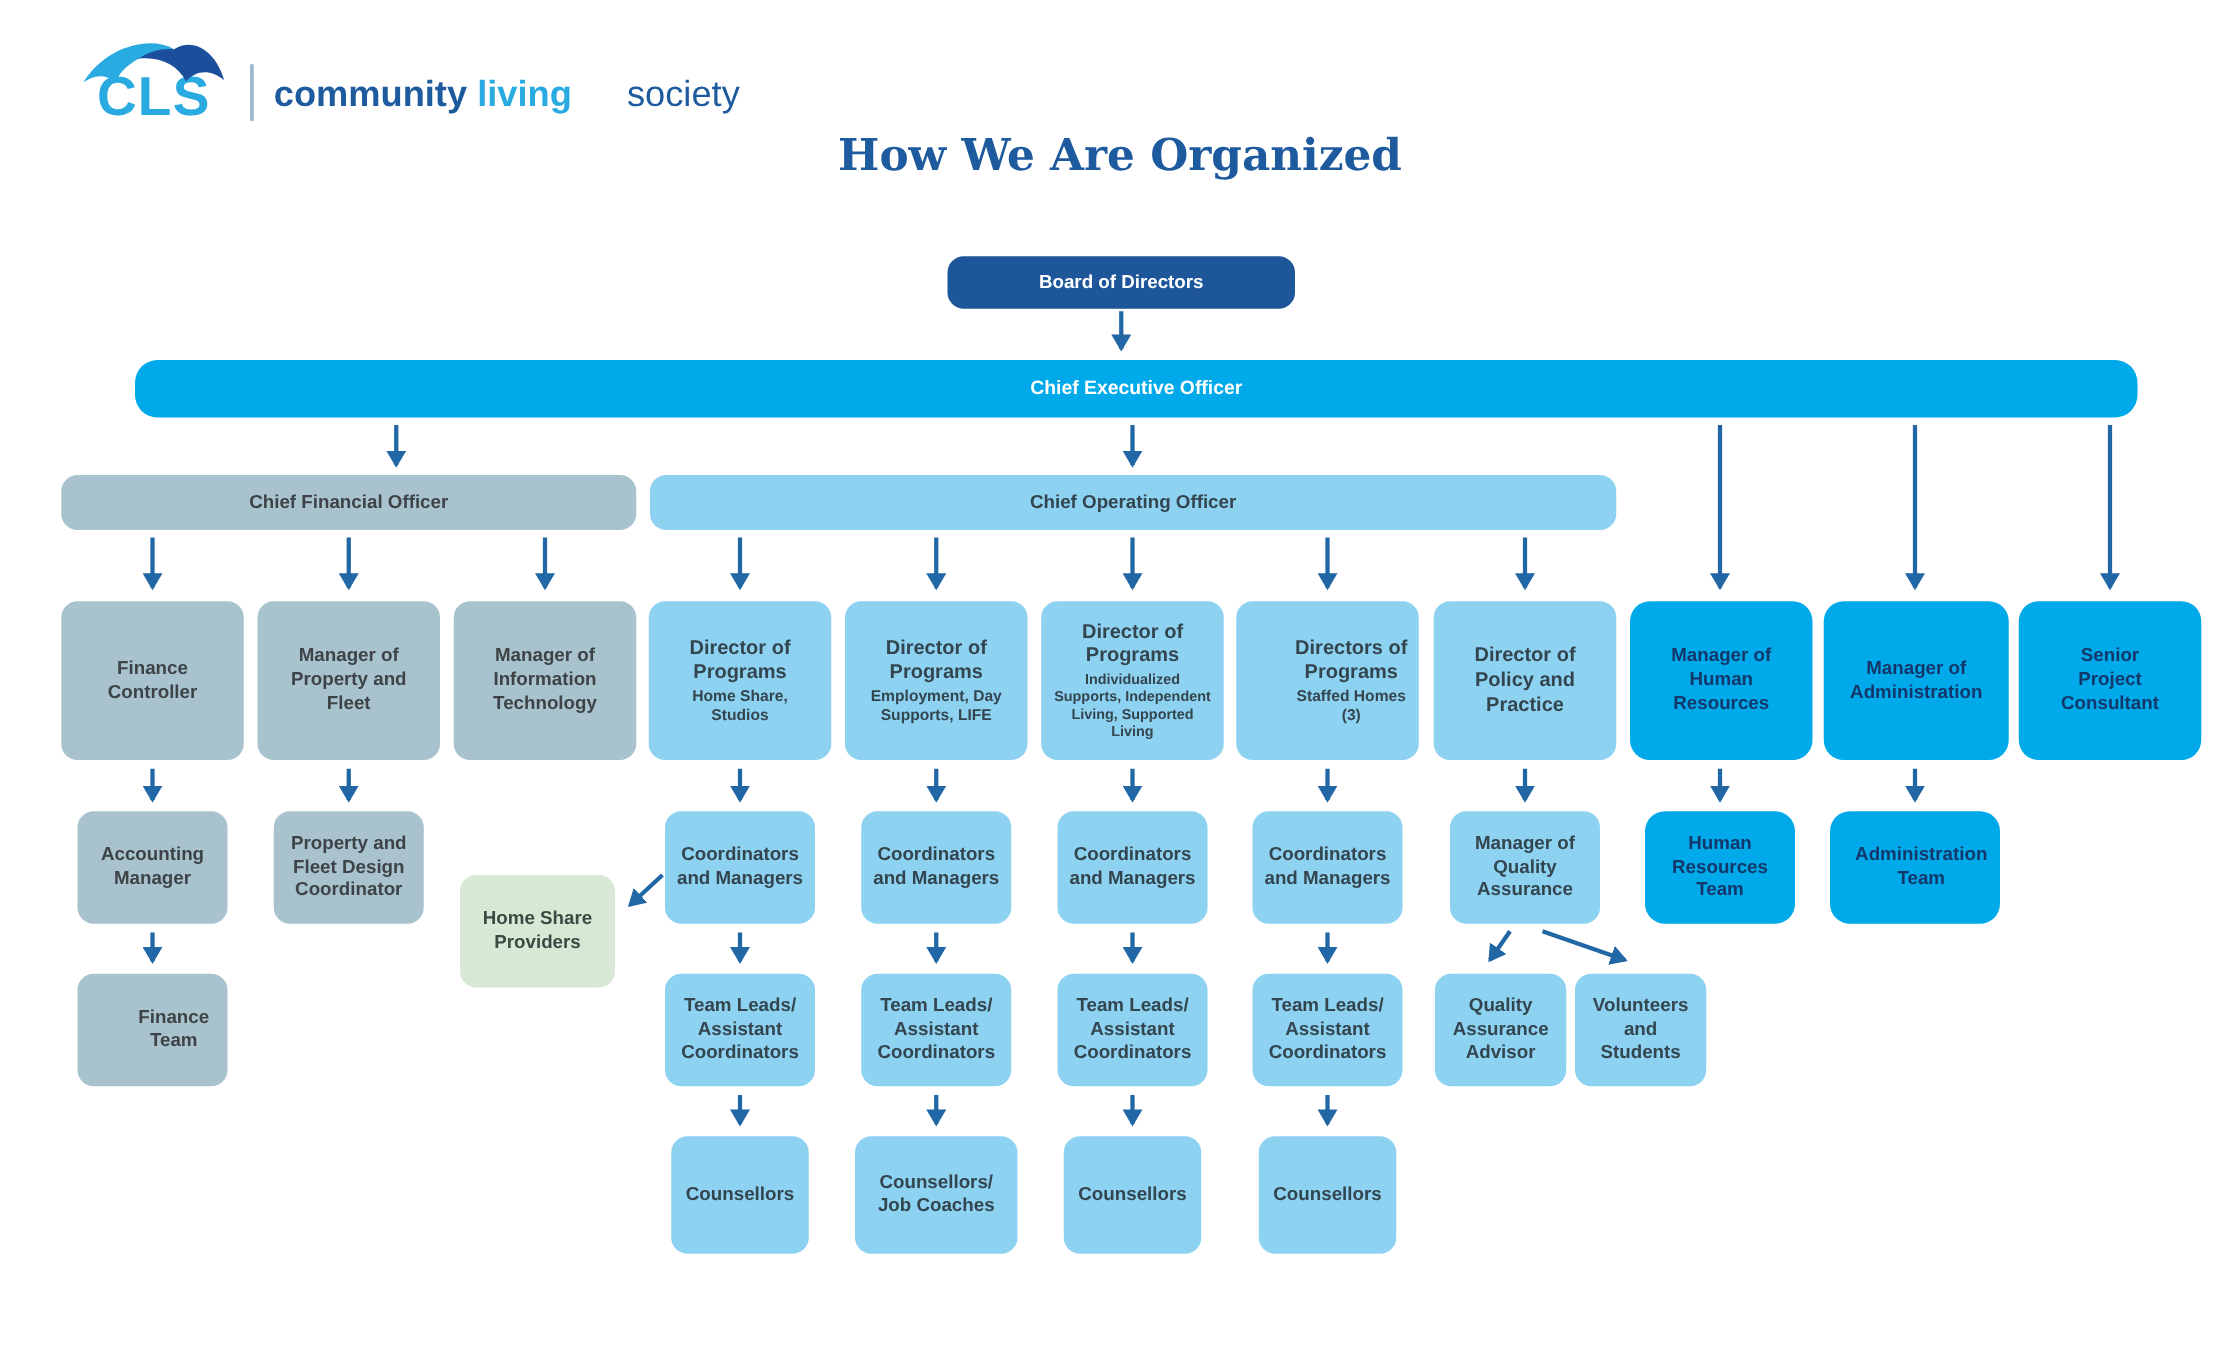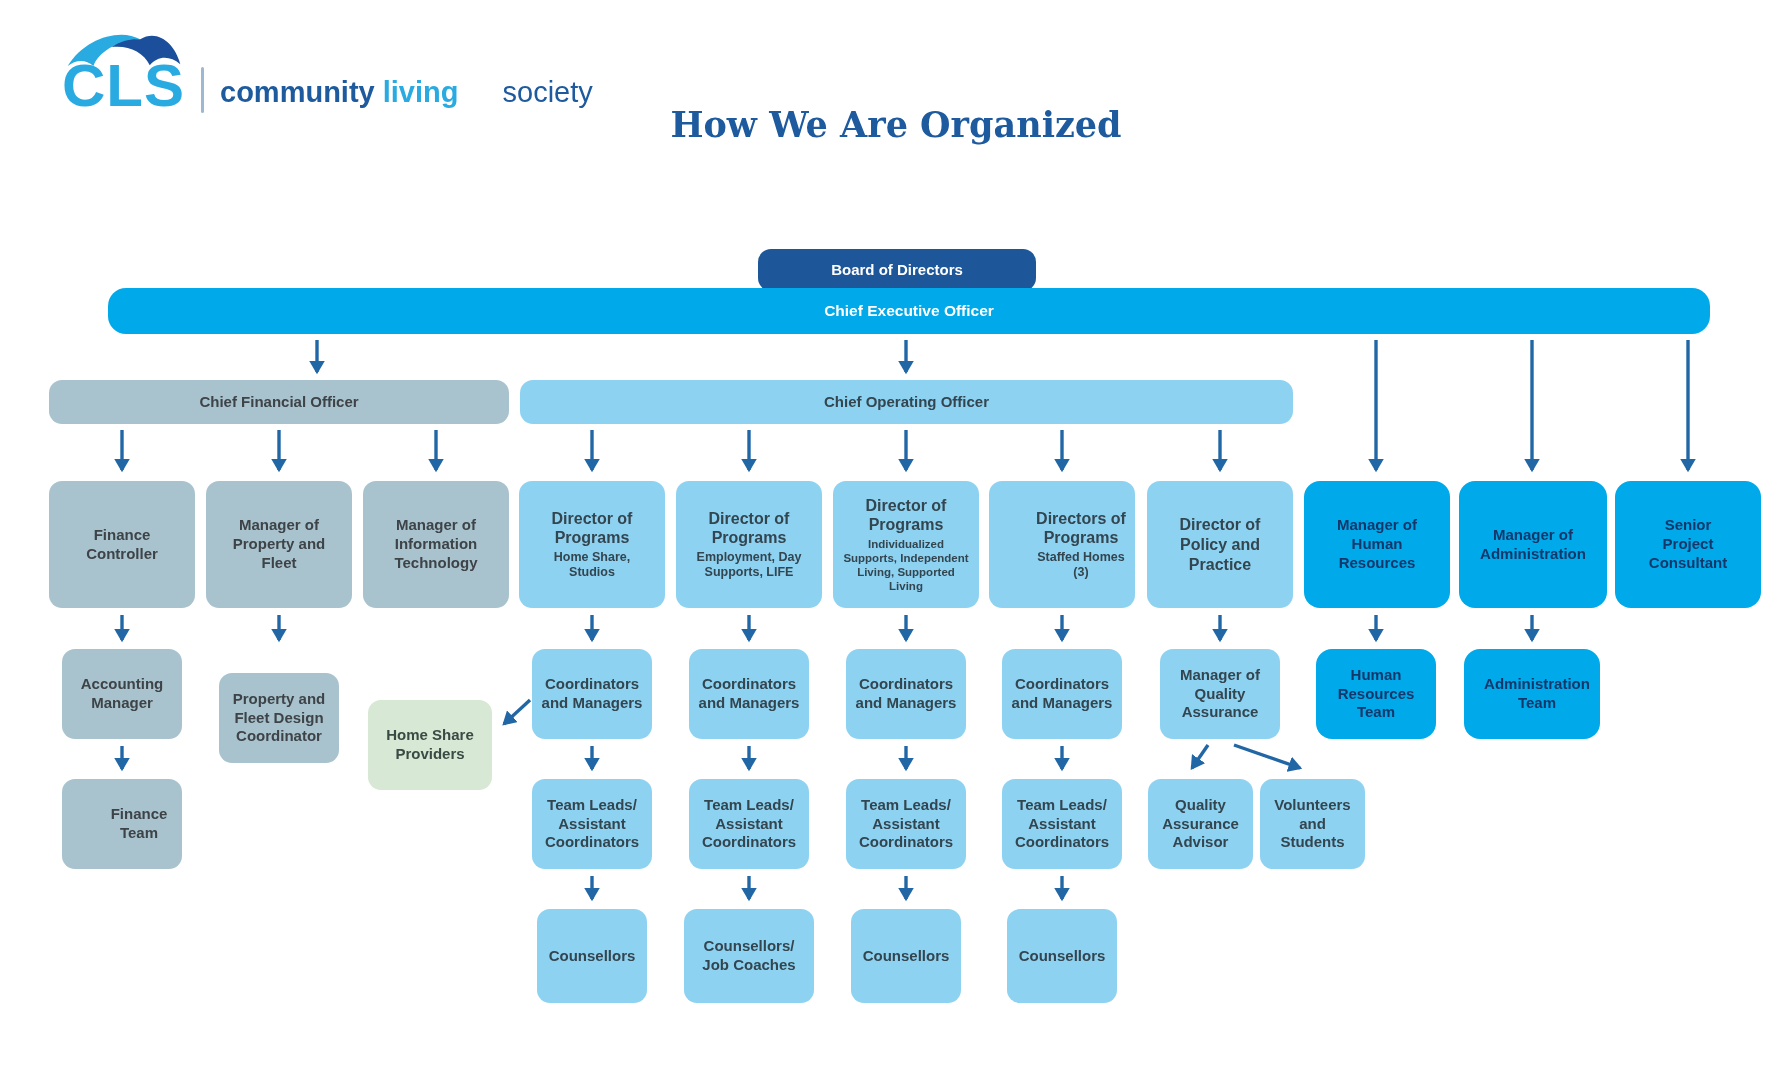--- a/index.html
+++ b/index.html
@@ -4,21 +4,21 @@
 <style>
   html,body{margin:0;padding:0;background:#ffffff;}
   .canvas{
     position:relative;width:1792px;height:1088px;background:#ffffff;overflow:hidden;
     font-family:"Liberation Sans",sans-serif;
   }
   
   .logo{position:absolute;left:62px;top:26px;display:flex;align-items:flex-end;gap:16px;}
   .logo-mark{display:flex;flex-direction:column;align-items:center;}
   .logo-mark svg{width:122px;height:42px;margin-bottom:-12px;position:relative;z-index:2;}
-  .logo-acronym{font-size:60px;font-weight:700;color:#29abe2;letter-spacing:1px;line-height:1;}
+  .logo-acronym{font-size:44px;font-weight:700;color:#29abe2;letter-spacing:1px;line-height:1;}
   .logo-divider{width:3px;height:46px;background:#9db9d2;margin-bottom:3px;border-radius:2px;}
   .logo-words{font-size:29px;line-height:1;margin-bottom:9px;white-space:nowrap;}
   .logo-words .w1{color:#1d5a9e;font-weight:700;}
   .logo-words .w2{color:#29abe2;font-weight:700;}
   .logo-words .w3{color:#1d5a9e;font-weight:400;margin-left:36px;}
   
   .page-title{
     position:absolute;top:104px;left:0;width:100%;text-align:center;
     font-family:"DejaVu Serif","Liberation Serif",serif;font-weight:700;
     font-size:35px;color:#1d5a9e;
@@ -111,21 +111,21 @@
     <line x1="1234" y1="745" x2="1300" y2="768" marker-end="url(#ah)"></line>
 
     <line x1="530" y1="700" x2="504" y2="724" marker-end="url(#ah)"></line>
 
     <line x1="592" y1="876" x2="592" y2="899" marker-end="url(#ah)"></line>
     <line x1="749" y1="876" x2="749" y2="899" marker-end="url(#ah)"></line>
     <line x1="906" y1="876" x2="906" y2="899" marker-end="url(#ah)"></line>
     <line x1="1062" y1="876" x2="1062" y2="899" marker-end="url(#ah)"></line>
   </svg>
 
-  <div class="nd navy" style="left:758px;top:205px;width:278px;height:42px;margin-top:44px;">
+  <div class="nd navy" style="left:758px;top:205px;width:278px;height:42px;">
       <span>Board of Directors</span>
     </div>
   <div class="nd cyan banner" style="left:108px;top:288px;width:1602px;height:46px;">
       <span>Chief Executive Officer</span>
     </div>
   <div class="nd gray" style="left:49px;top:380px;width:460px;height:44px;">
       <span>Chief Financial Officer</span>
     </div>
   <div class="nd lblue" style="left:520px;top:380px;width:773px;height:44px;">
       <span>Chief Operating Officer</span>
@@ -165,21 +165,21 @@
   <div class="nd cyan" style="left:1459px;top:481px;width:148px;height:127px;">
       <span class="tw">Manager of Administration</span>
     </div>
   <div class="nd cyan" style="left:1615px;top:481px;width:146px;height:127px;">
       <span class="tw2">Senior Project Consultant</span>
     </div>
 
   <div class="nd gray" style="left:62px;top:649px;width:120px;height:90px;">
       <span>Accounting Manager</span>
     </div>
-  <div class="nd gray" style="left:219px;top:649px;width:120px;height:90px;margin-top:24px;">
+  <div class="nd gray" style="left:219px;top:649px;width:120px;height:90px;">
       <span>Property and Fleet Design Coordinator</span>
     </div>
   <div class="nd green" style="left:368px;top:700px;width:124px;height:90px;">
       <span>Home Share Providers</span>
     </div>
   <div class="nd lblue" style="left:532px;top:649px;width:120px;height:90px;">
       <span>Coordinators and Managers</span>
     </div>
   <div class="nd lblue" style="left:689px;top:649px;width:120px;height:90px;">
       <span>Coordinators and Managers</span>

